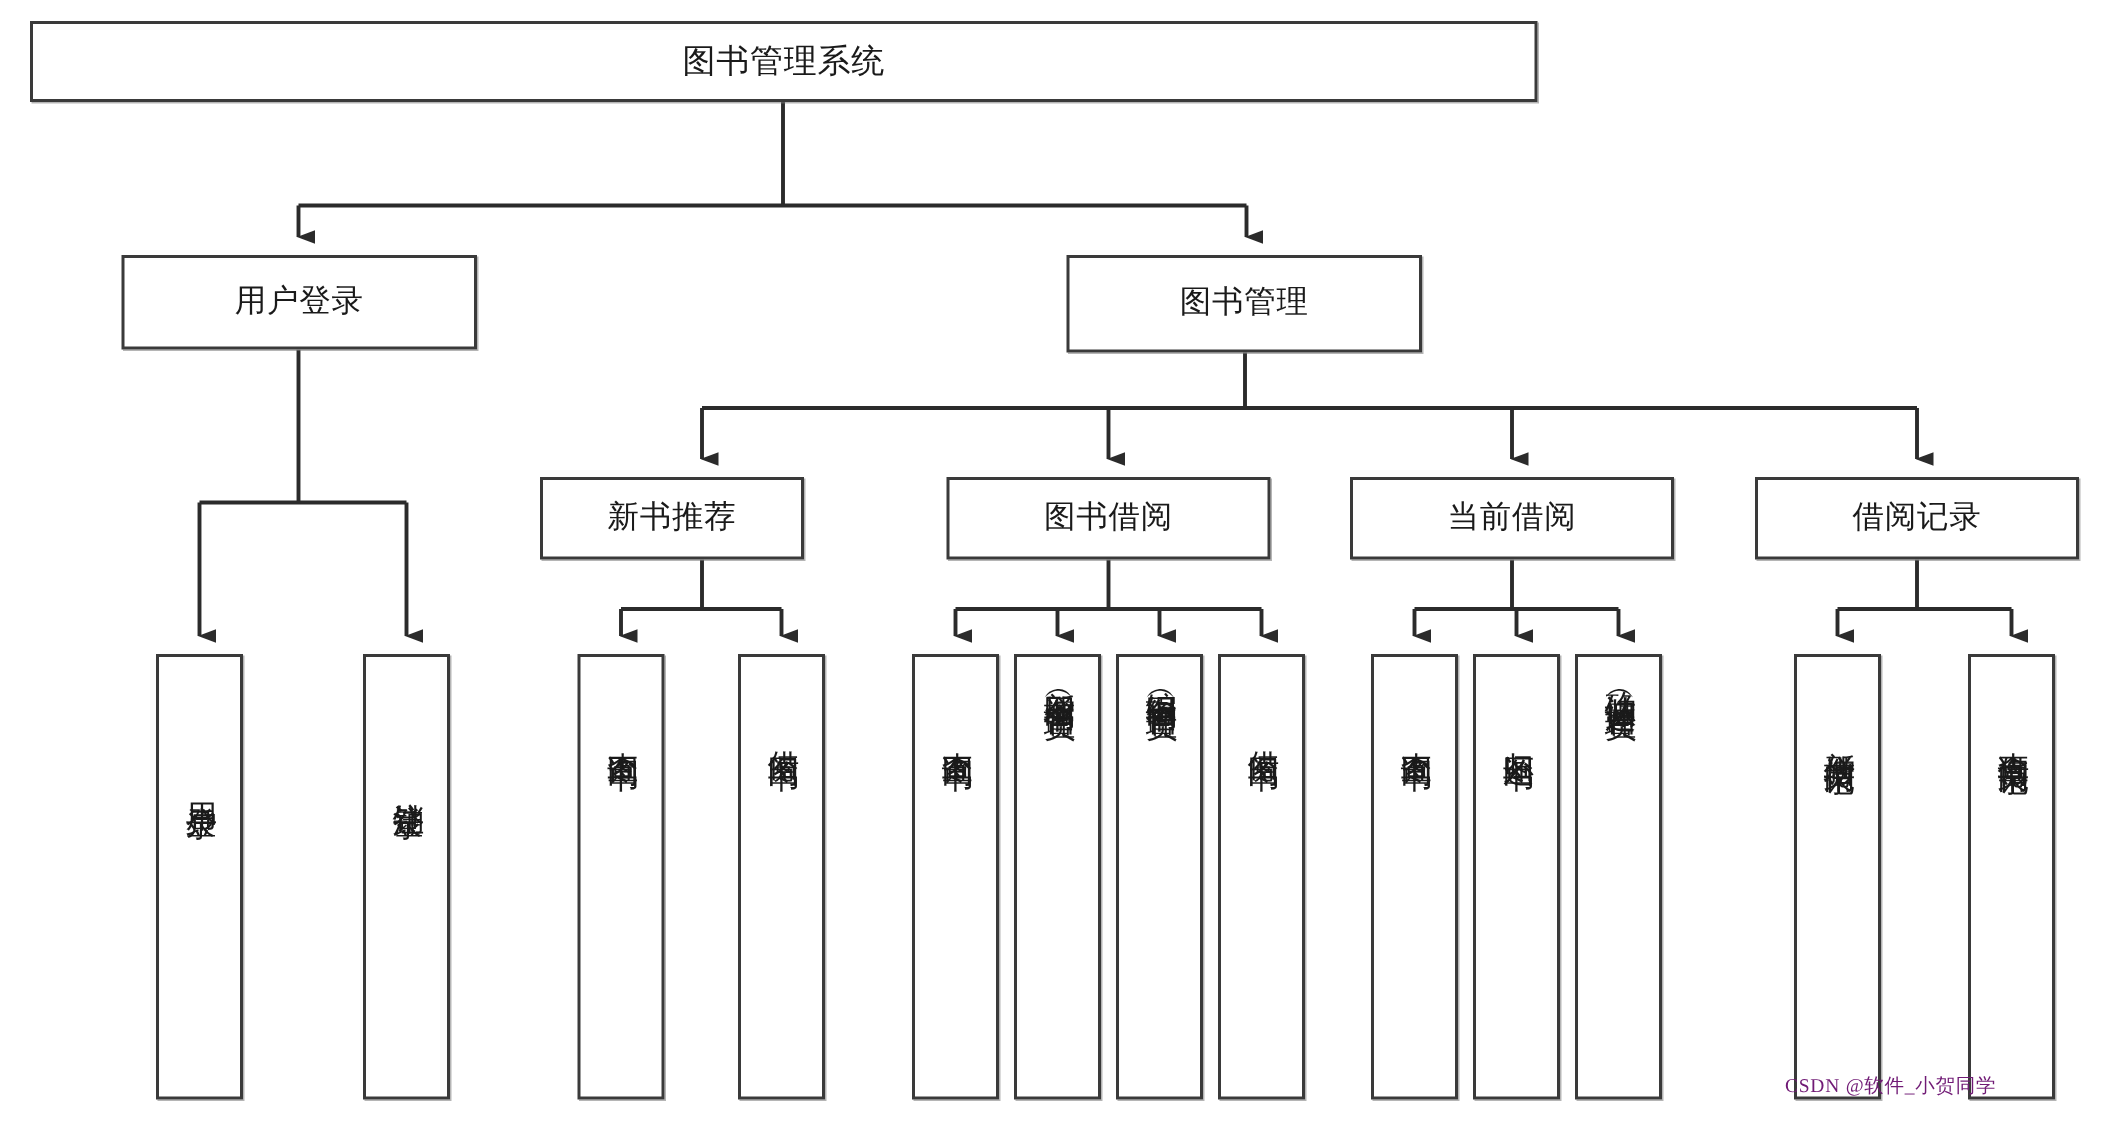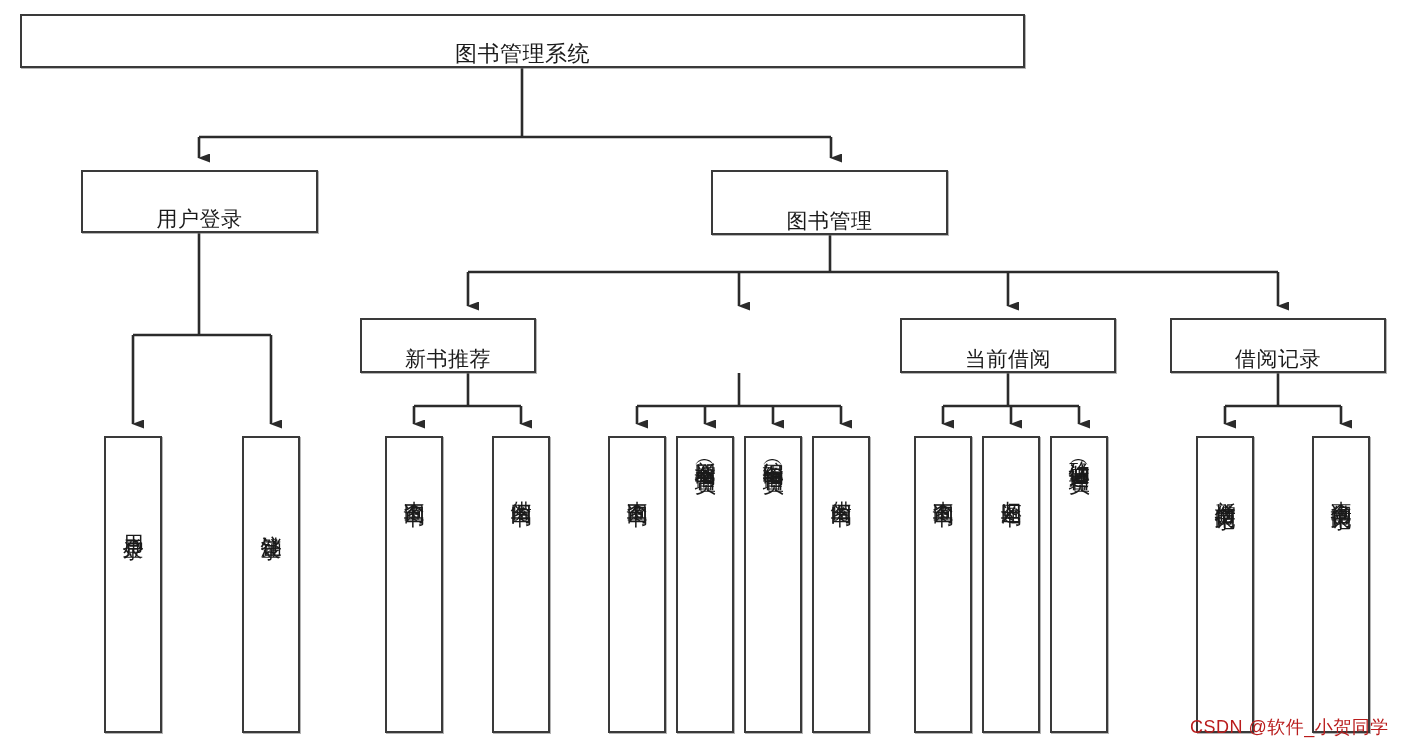--- a/index.html
+++ b/index.html
@@ -24,21 +24,21 @@
     width: 1405px;
     height: 747px;
     pointer-events: none;
   }
   .node {
     position: absolute;
     box-sizing: border-box;
     background: #ffffff;
     border: 2px solid #3a3a3a;
     display: flex;
-    align-items: flex-end;
+    align-items: center;
     justify-content: center;
     box-shadow: 1px 1px 0 rgba(120,120,120,0.55);
   }
   .node .label {
     color: #1a1a1a;
     letter-spacing: 0.5px;
     text-align: center;
     line-height: 1.15;
     white-space: nowrap;
   }
@@ -61,25 +61,25 @@
     white-space: nowrap;
   }
   .node.vertical.mid .label {
     margin-top: 74px;
   }
   .node.vertical.mid2 .label {
     margin-top: 40px;
   }
   .watermark {
     position: absolute;
-    color: #b91c1c;
-    font-size: 18px;
+    color: #701a75;
+    font-size: 13px;
     white-space: nowrap;
     letter-spacing: 0.5px;
-    font-family: Liberation Sans, sans-serif;
+    font-family: Liberation Serif, serif;
   }
 </style>
 </head>
 <body>
 
 <div id="canvas">
 
   <svg id="edges" viewBox="0 0 1405 747">
     <defs>
       <marker id="arrow" markerWidth="10" markerHeight="12" refX="4.5" refY="11" orient="auto" markerUnits="userSpaceOnUse">
@@ -137,20 +137,23 @@
   <div class="node horizontal" style="left:81px; top:170px; width:237px; height:63px;">
     <span class="label">用户登录</span>
   </div>
   <div class="node horizontal" style="left:711px; top:170px; width:237px; height:65px;">
     <span class="label">图书管理</span>
   </div>
 
   <div class="node horizontal" style="left:360px; top:318px; width:176px; height:55px;">
     <span class="label">新书推荐</span>
   </div>
+  <div class="node horizontal" style="left:631px; top:318px; width:216px; height:55px;">
+    <span class="label">图书借阅</span>
+  </div>
   <div class="node horizontal" style="left:900px; top:318px; width:216px; height:55px;">
     <span class="label">当前借阅</span>
   </div>
   <div class="node horizontal" style="left:1170px; top:318px; width:216px; height:55px;">
     <span class="label">借阅记录</span>
   </div>
 
   <div class="node vertical mid" style="left:104px; top:436px; width:58px; height:297px;">
     <span class="label">用户登录</span>
   </div>

